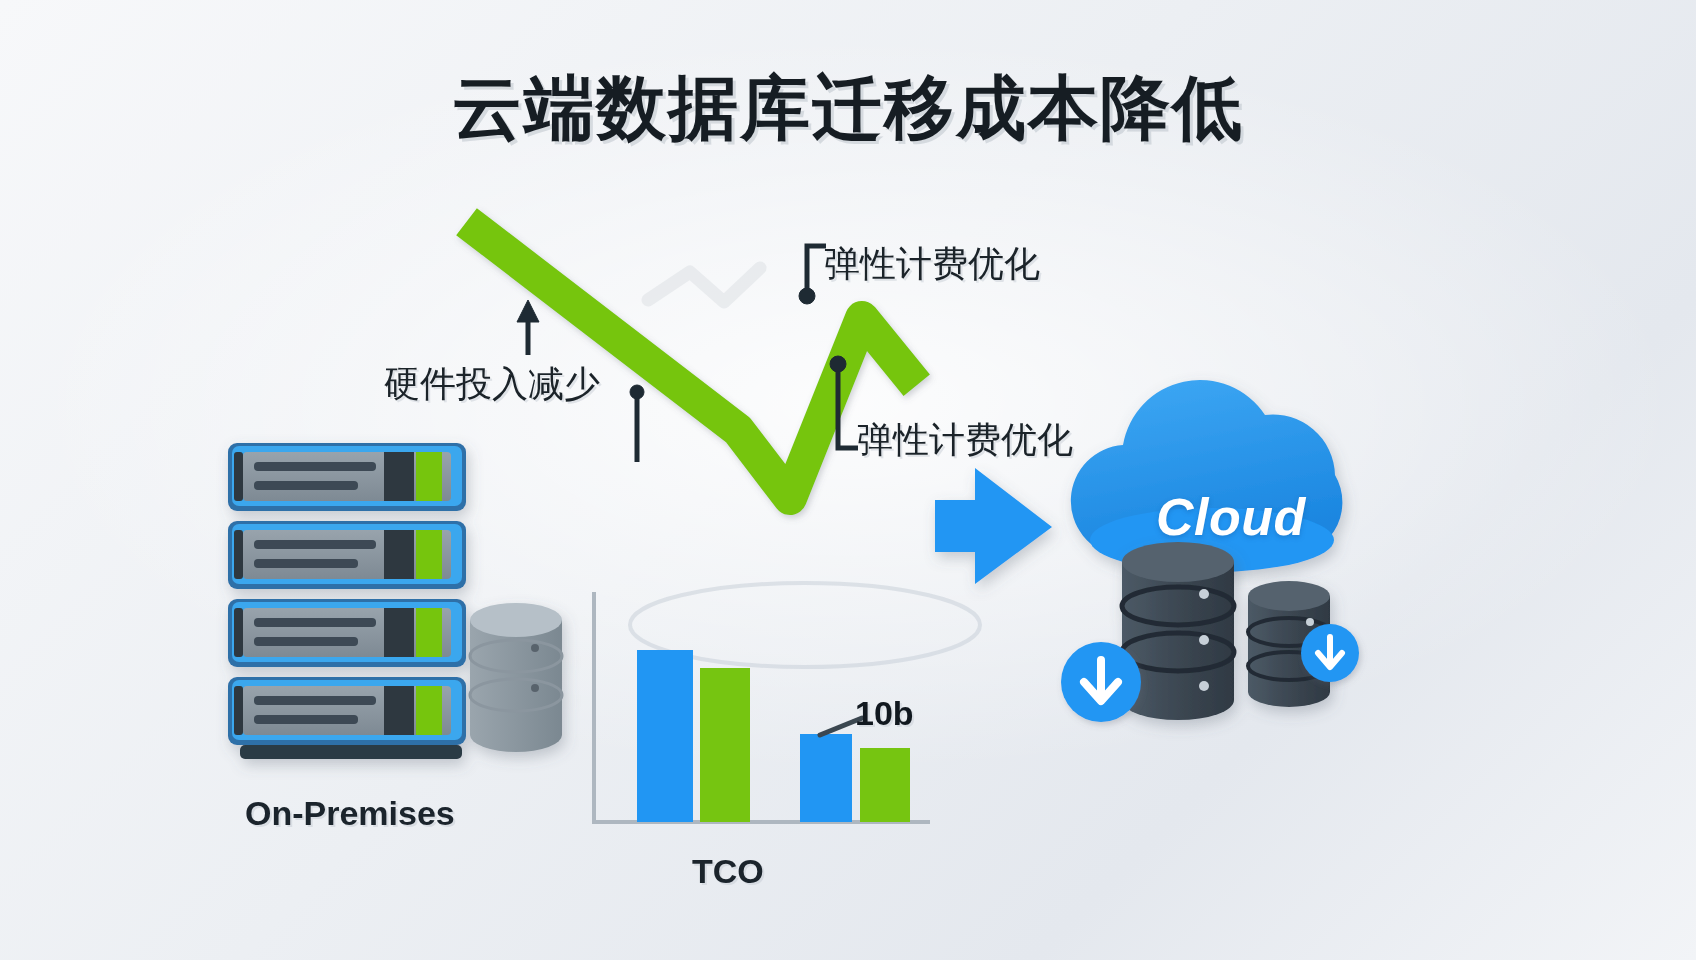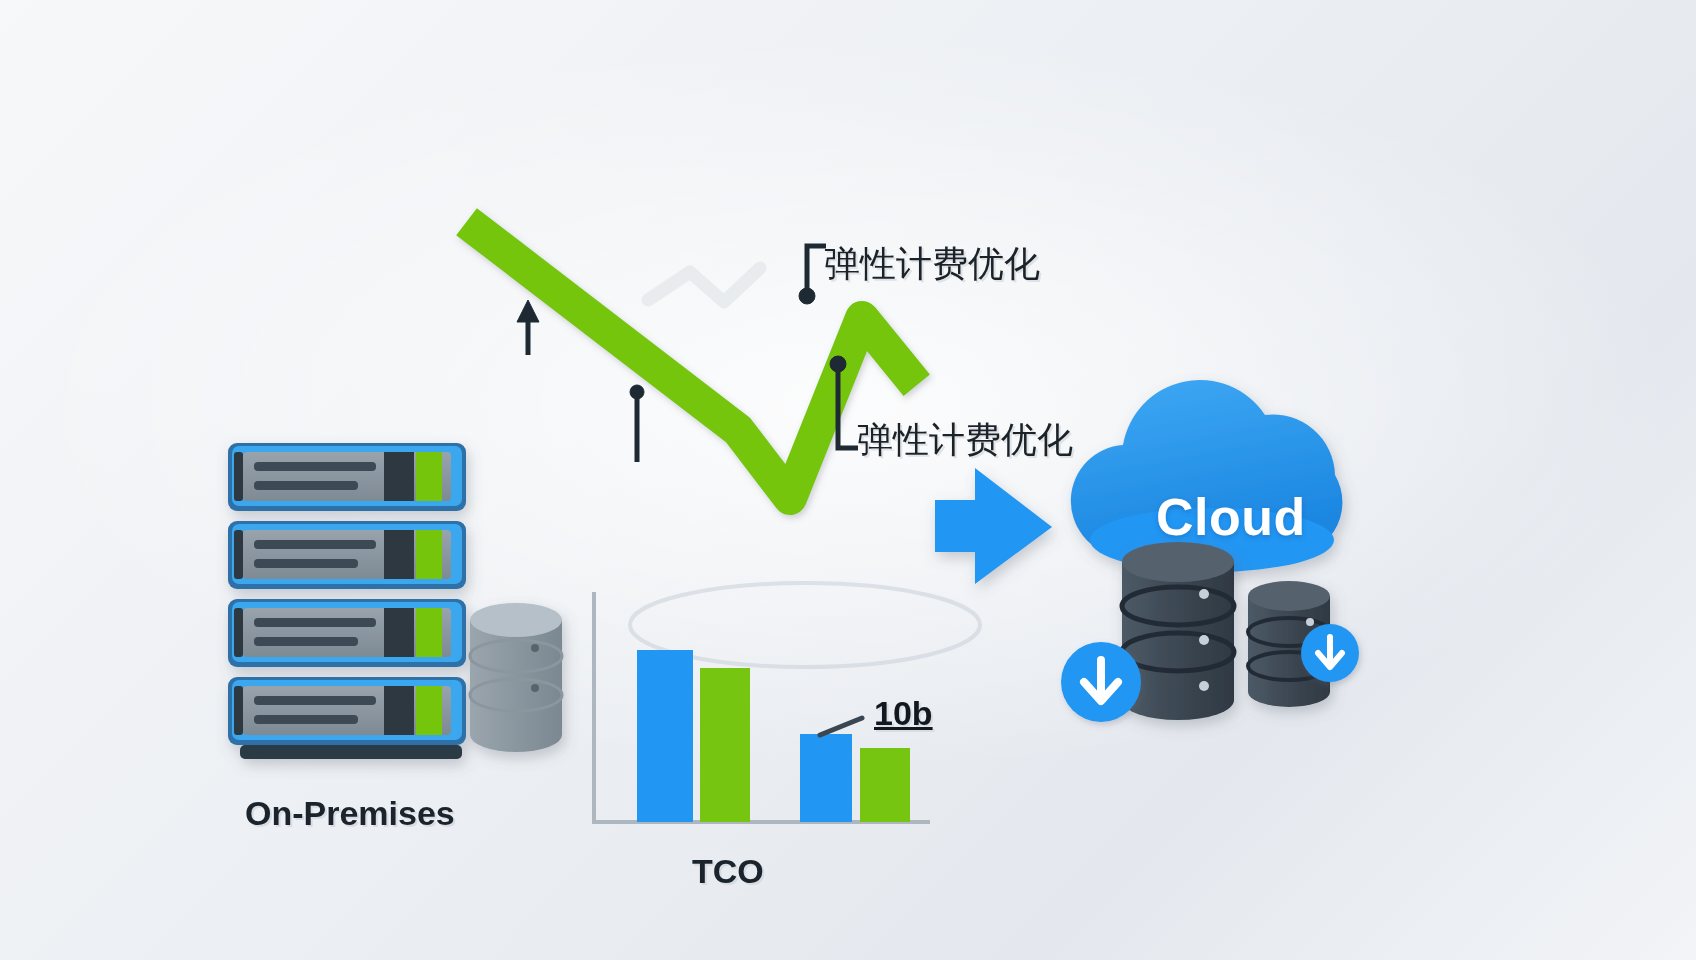--- a/index.html
+++ b/index.html
@@ -247,28 +247,30 @@
     <g filter="url(#tinyShadow)">
       <circle cx="1101" cy="682" r="40" fill="#2196f3"></circle>
       <path d="M 1101 660 L 1101 696 M 1084 682 L 1101 701 L 1118 682" stroke="#ffffff" stroke-width="8" fill="none" stroke-linecap="round" stroke-linejoin="round"></path>
     </g>
     <g filter="url(#tinyShadow)">
       <circle cx="1330" cy="653" r="29" fill="#2196f3"></circle>
       <path d="M 1330 637 L 1330 663 M 1318 653 L 1330 667 L 1342 653" stroke="#ffffff" stroke-width="6" fill="none" stroke-linecap="round" stroke-linejoin="round"></path>
     </g>
   </svg>
 
-
+  <div class="abs" id="title">云端数据库迁移成本降低</div>
+
+  <div class="abs callout" style="left:384px; top:360px;">硬件投入减少</div>
 
 
   <div class="abs callout" style="left:824px; top:240px;">弹性计费优化</div>
 
   <div class="abs callout" style="left:857px; top:416px;">弹性计费优化</div>
 
   <div class="abs caption" style="left:245px; top:765px;">On-Premises</div>
 
   <div class="abs caption" style="left:692px; top:823px;">TCO</div>
 
-  <div class="abs" id="bar-value" style="left:874px; top:694px;text-decoration:underline;">10b</div>
-
-  <div class="abs" id="cloud-word" style="left:1156px; top:487px;">Cloud</div>
+  <div class="abs" id="bar-value" style="left:855px; top:694px;">10b</div>
+
+  <div class="abs" id="cloud-word" style="left:1156px; top:487px;font-style:italic;">Cloud</div>
 
 </div>
 
 </body></html>

